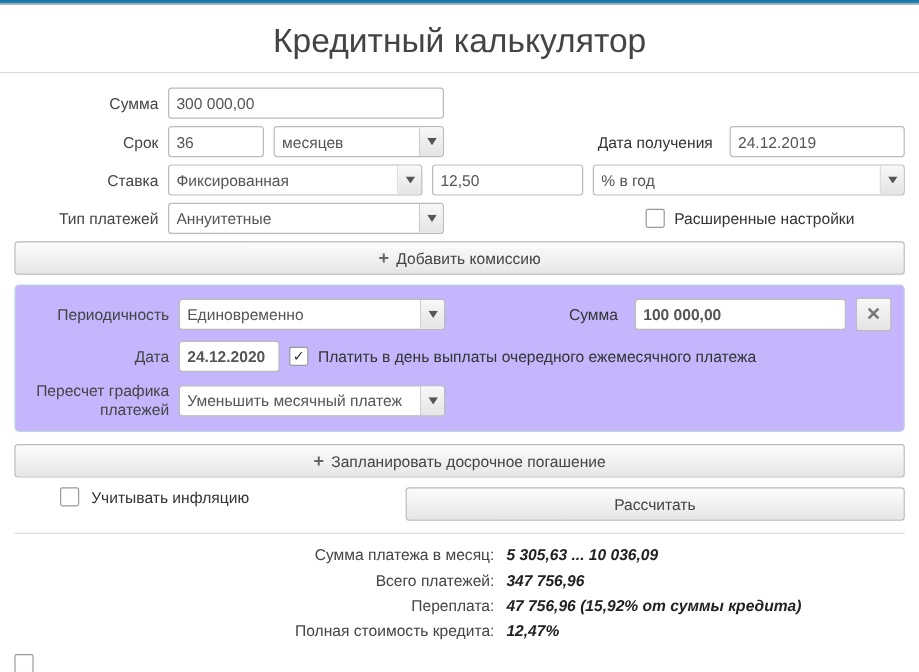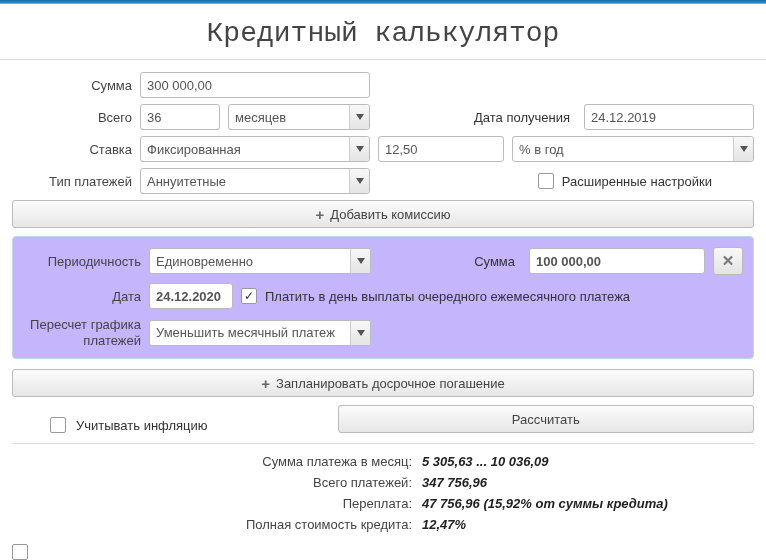--- a/index.html
+++ b/index.html
@@ -16,21 +16,20 @@
     border-bottom: 1px solid #a0a0a0;
   }
   h1 {
     font-size: 28px;
     font-weight: normal;
     text-align: center;
     color: #444;
     padding: 14px 0 10px;
     border-bottom: 1px solid #ddd;
     margin-bottom: 12px;
-    font-family: Liberation Mono, monospace;
   }
   .form {
     padding: 0 12px 6px;
   }
   .row {
     display: flex;
     align-items: center;
     margin-bottom: 6px;
     gap: 8px;
   }
@@ -133,21 +132,21 @@
     display: flex;
     align-items: center;
     justify-content: center;
     cursor: pointer;
     color: #777;
     font-size: 15px;
     font-weight: bold;
   }
   .inflation-row {
     display: flex;
-    align-items: flex-end;
+    align-items: flex-start;
     margin-bottom: 10px;
     gap: 0;
   }
   .inflation-left {
     display: flex;
     align-items: center;
     gap: 10px;
     padding-left: 38px;
   }
   .calc-btn {
@@ -198,37 +197,37 @@
 <h1>Кредитный калькулятор</h1>
 
 <div class="form">
 
   <div class="row">
     <div class="label">Сумма</div>
     <input type="text" style="width: 230px;" value="300 000,00">
   </div>
 
   <div class="row">
-    <div class="label">Всего</div>
+    <div class="label">Срок</div>
     <input type="text" style="width: 80px;" value="36">
     <div class="select-wrap" style="width:142px">
       <input type="text" readonly="" value="месяцев" style="">
       <div class="select-btn">
           <svg viewBox="0 0 8 6">
             <path d="M0 0 L8 0 L4 6 Z" fill="#555"></path>
           </svg>
         </div>
     </div>
     <div class="label-mid" style="flex:1">Дата получения</div>
-    <input type="text" style="width: 170px;" value="24.12.2019">
+    <input type="text" style="width: 146px;" value="24.12.2019">
   </div>
 
   <div class="row">
     <div class="label">Ставка</div>
-    <div class="select-wrap" style="width:230px">
+    <div class="select-wrap" style="width:212px">
       <input type="text" readonly="" value="Фиксированная" style="">
       <div class="select-btn">
           <svg viewBox="0 0 8 6">
             <path d="M0 0 L8 0 L4 6 Z" fill="#555"></path>
           </svg>
         </div>
     </div>
     <input type="text" style="width: 126px;" value="12,50">
     <div class="select-wrap" style="flex:1">
       <input type="text" readonly="" value="% в год" style="">

